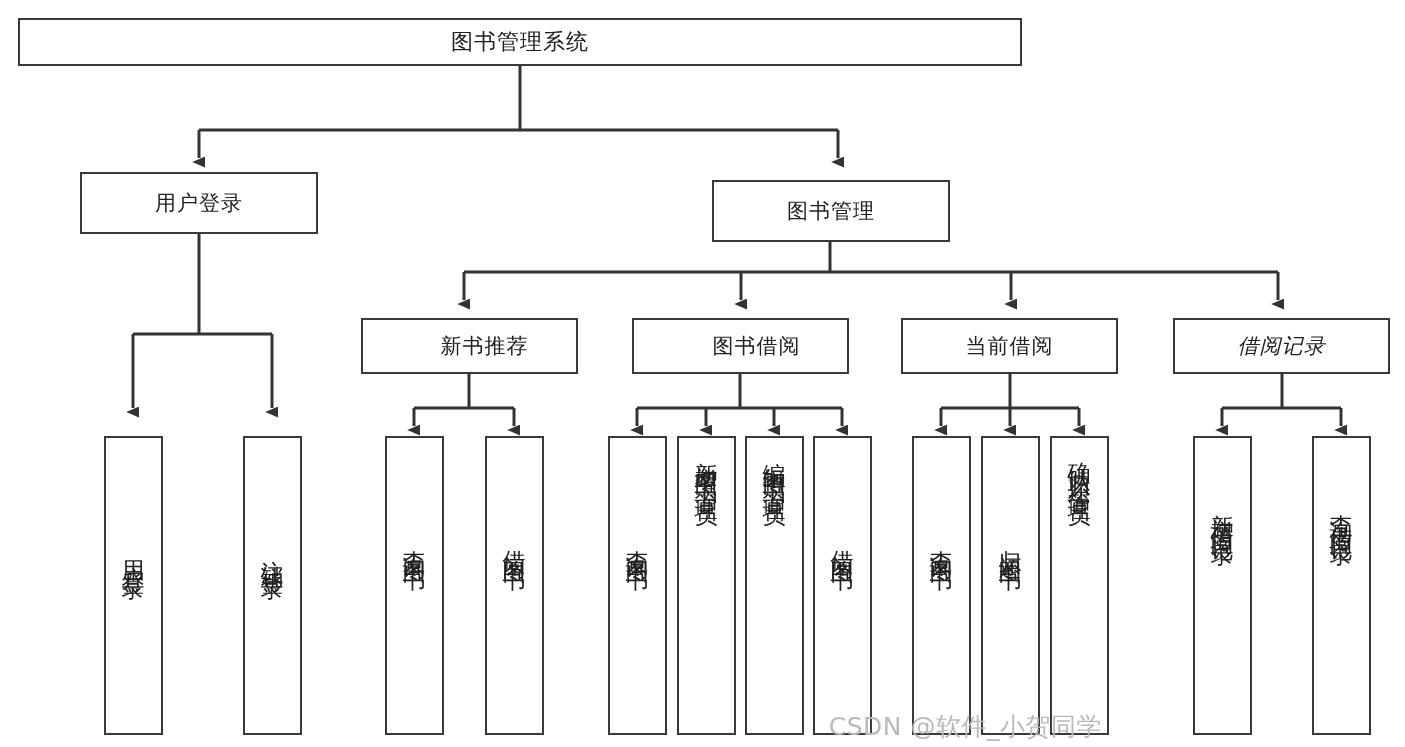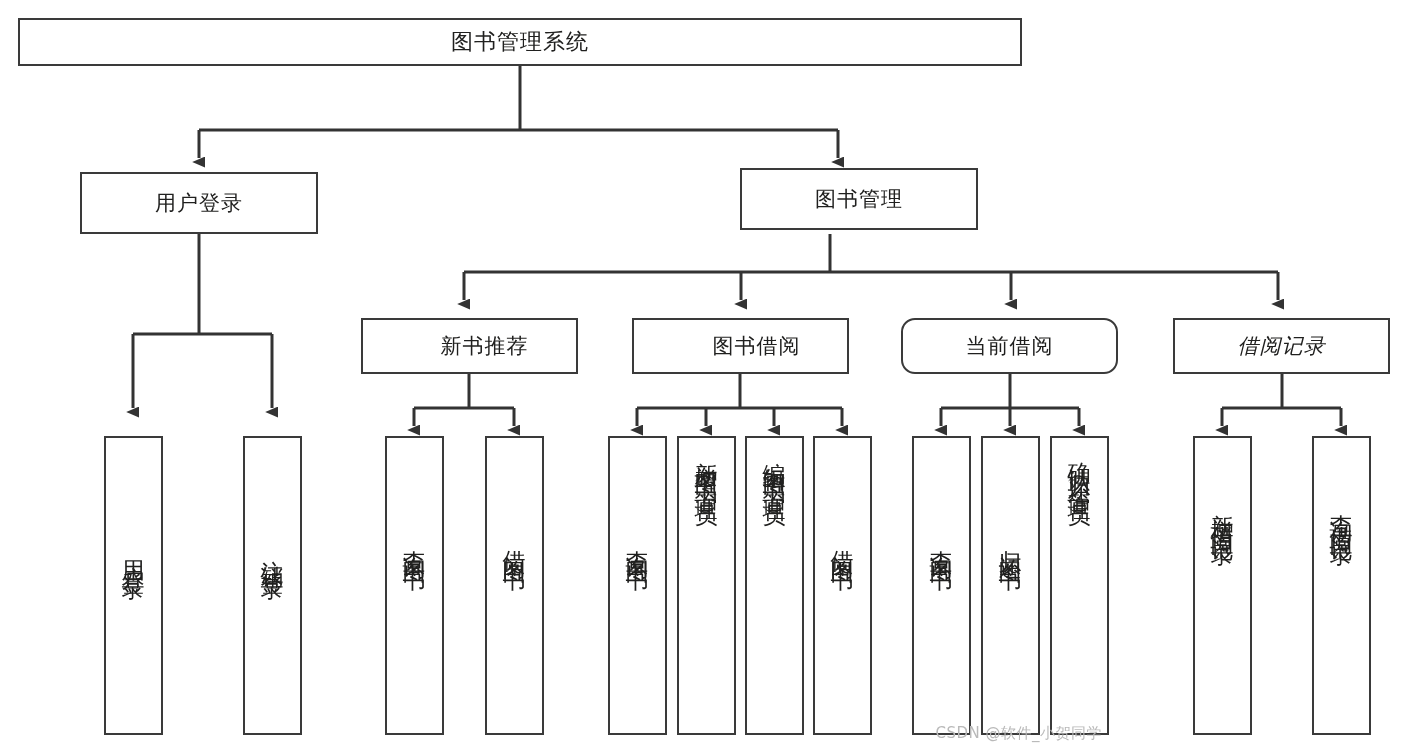--- a/index.html
+++ b/index.html
@@ -47,21 +47,21 @@
     white-space:normal;
     max-height:285px;
   }
   .leaf.tall .label{max-height:292px;}
   .leaf.mid2 .label{margin-top:88px;}
   .leaf.mid3 .label{margin-top:52px;}
   .leaf.mid6 .label{margin-top:98px;}
   #watermark{
     position:absolute;
     right:10px;bottom:4px;
-    font-size:15px;
+    font-size:25px;
     color:#b9b9b9;
     letter-spacing:0.5px;
     z-index:9;
     white-space:nowrap;
     user-select:none;
   }
 </style>
 </head>
 <body>
 
@@ -117,31 +117,31 @@
     </g>
   </svg>
 
   <div class="node" id="node-root" style="left:18px;top:18px;width:1004px;height:48px;">
     <span class="label">图书管理系统</span>
   </div>
 
   <div class="node" style="left:80px;top:172px;width:238px;height:62px;">
     <span class="label">用户登录</span>
   </div>
-  <div class="node" style="left:712px;top:168px;width:238px;height:62px;margin-left:28px;">
+  <div class="node" style="left:712px;top:180px;width:238px;height:62px;">
     <span class="label">图书管理</span>
   </div>
 
   <div class="node" style="left:361px;top:318px;width:217px;height:56px;padding-left:30px;">
     <span class="label">新书推荐</span>
   </div>
   <div class="node" style="left:632px;top:318px;width:217px;height:56px;padding-left:32px;">
     <span class="label">图书借阅</span>
   </div>
-  <div class="node" style="left:901px;top:318px;width:217px;height:56px;border-radius:14px;">
+  <div class="node" style="left:901px;top:318px;width:217px;height:56px;">
     <span class="label">当前借阅</span>
   </div>
   <div class="node" style="left:1173px;top:318px;width:217px;height:56px;font-style:italic;">
     <span class="label">借阅记录</span>
   </div>
 
   <div class="node leaf mid6" style="left:104px;top:436px;width:59px;height:299px;">
     <span class="label">用户登录</span>
   </div>
   <div class="node leaf mid6" style="left:243px;top:436px;width:59px;height:299px;">

